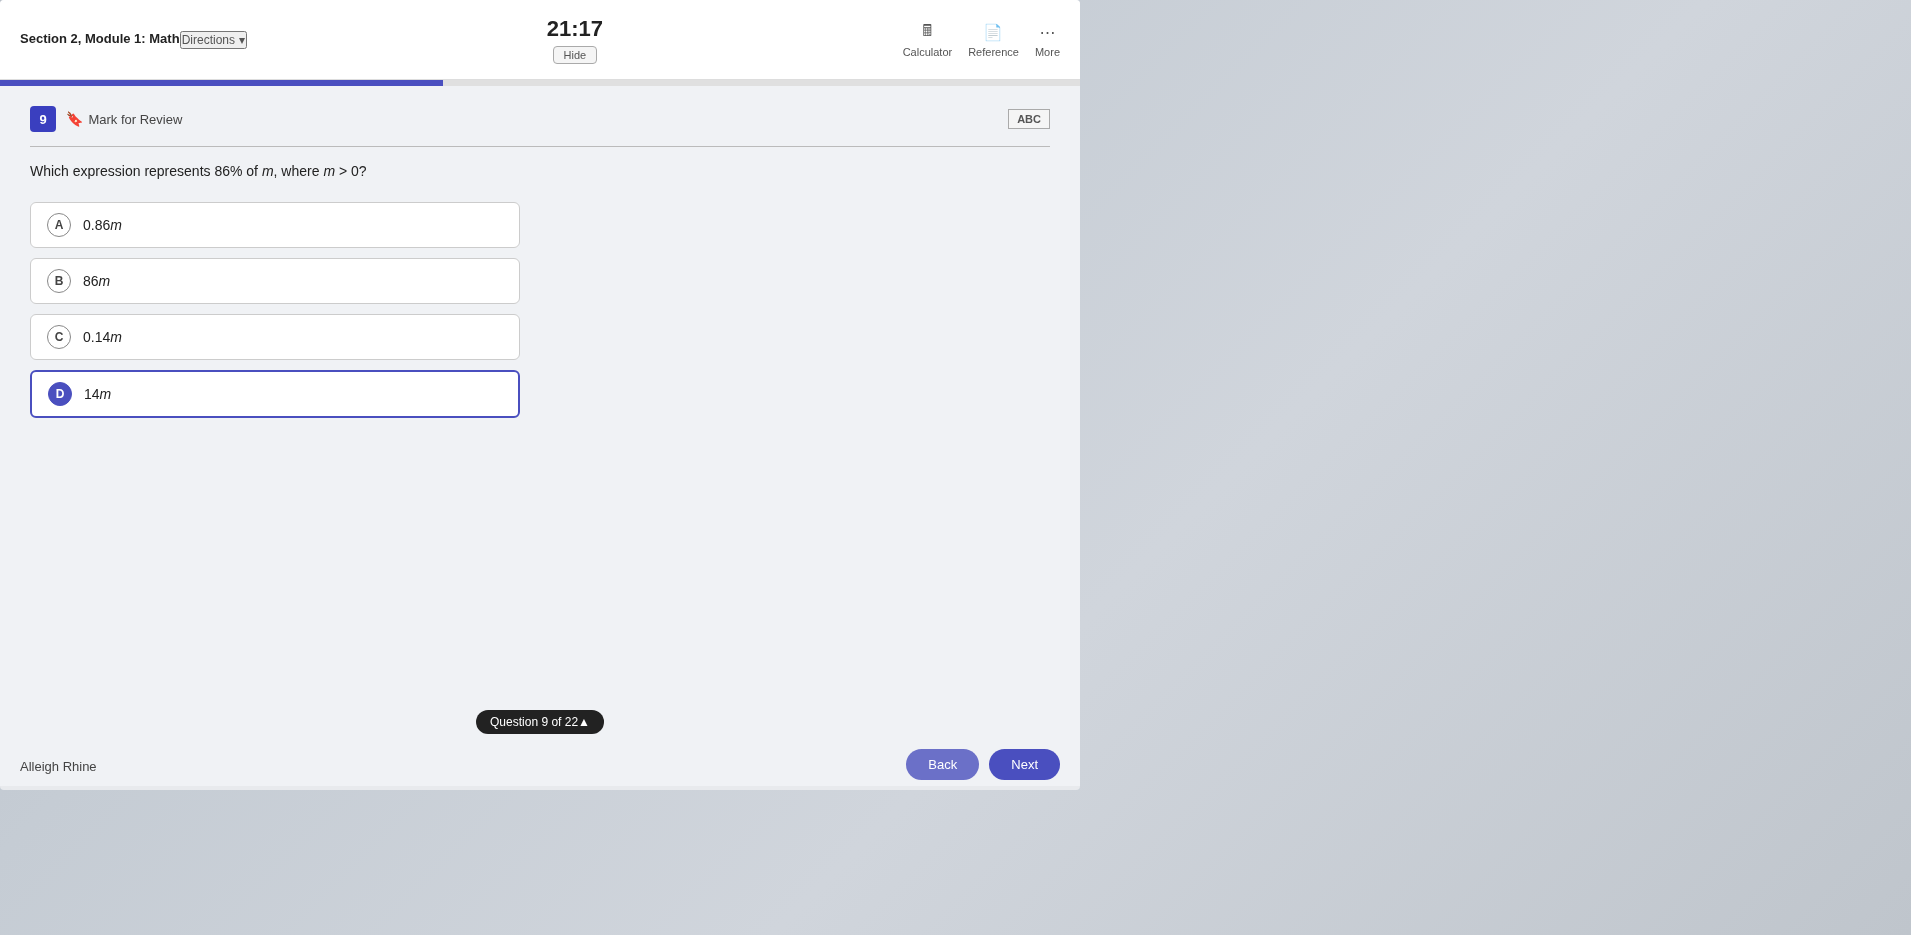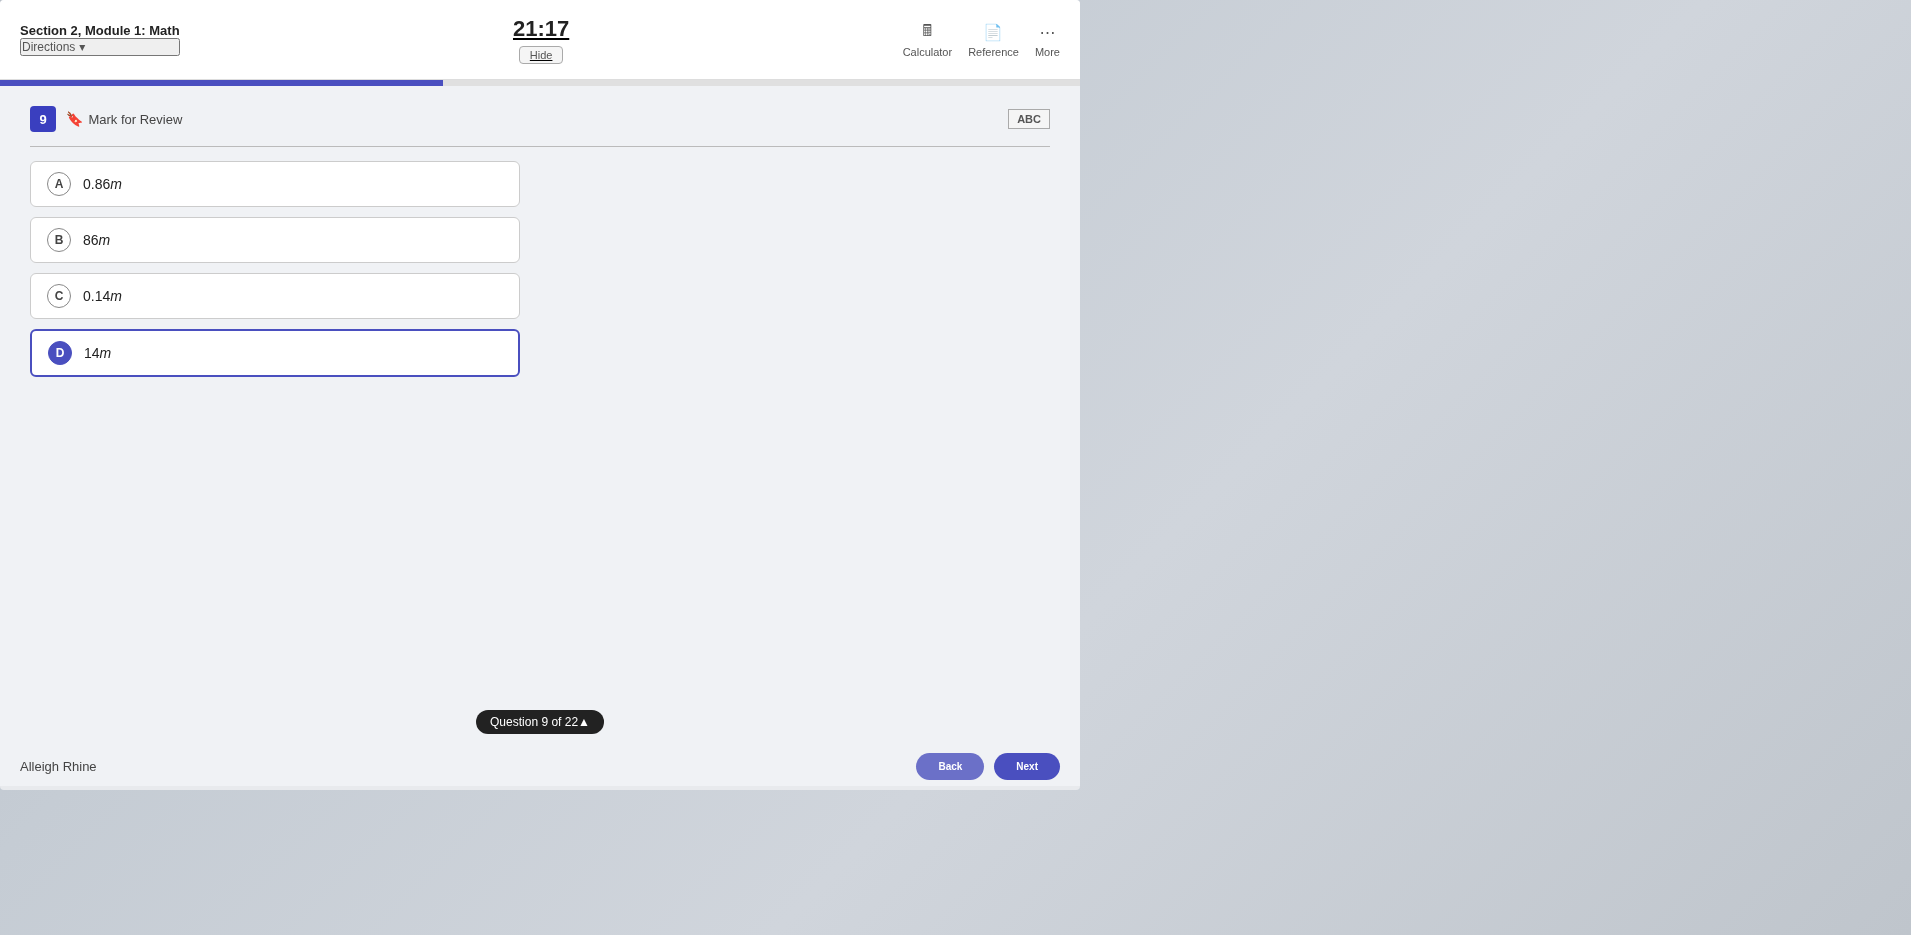--- a/index.html
+++ b/index.html
@@ -40,21 +40,21 @@
       display: flex;
       align-items: center;
       justify-content: space-between;
       padding: 0 20px;
       border-bottom: 1px solid #ddd;
       position: relative;
     }
 
     .header-left {
       display: flex;
-      flex-direction: column;
+      flex-direction: row;
     }
 
     .header-section-title {
       font-size: 13px;
       font-weight: 600;
       color: #222;
     }
 
     .header-directions {
       font-size: 12px;
@@ -62,21 +62,20 @@
       cursor: pointer;
       display: flex;
       gap: 4px;
     }
 
     .header-center {
       display: flex;
       flex-direction: column;
       align-items: center;
       gap: 4px;
-      text-decoration: underline;
     }
 
     .timer {
       font-size: 22px;
       font-weight: 600;
       color: #222;
     }
 
     .hide-btn {
       font-size: 11px;
@@ -273,22 +272,22 @@
       position: absolute;
       right: 20px;
       bottom: 10px;
       display: flex;
       gap: 10px;
     }
 
     .nav-btn {
       border-radius: 20px;
       padding: 8px 22px;
-      font-size: 10px;
-      font-weight: 700;
+      font-size: 13px;
+      font-weight: 400;
       cursor: pointer;
       border: none;
     }
 
     .nav-btn-back {
       background: #6b70c8;
       color: #fff;
     }
 
     .nav-btn-next {
@@ -352,20 +351,23 @@
       <div class="question-number-badge">9</div>
       <button class="mark-for-review-btn">
         <span class="bookmark-icon">🔖</span>
         <span>Mark for Review</span>
       </button>
       <button class="abc-btn">ABC</button>
     </div>
 
     <hr class="question-divider">
 
+    <div class="question-text">
+      Which expression represents 86% of <em>m</em>, where <em>m</em> &gt; 0?
+    </div>
 
     <div class="answer-choices">
 
       <div class="answer-choice">
         <div class="choice-letter">A</div>
         <span class="choice-text">0.86<em>m</em></span>
       </div>
 
       <div class="answer-choice">
         <div class="choice-letter">B</div>

